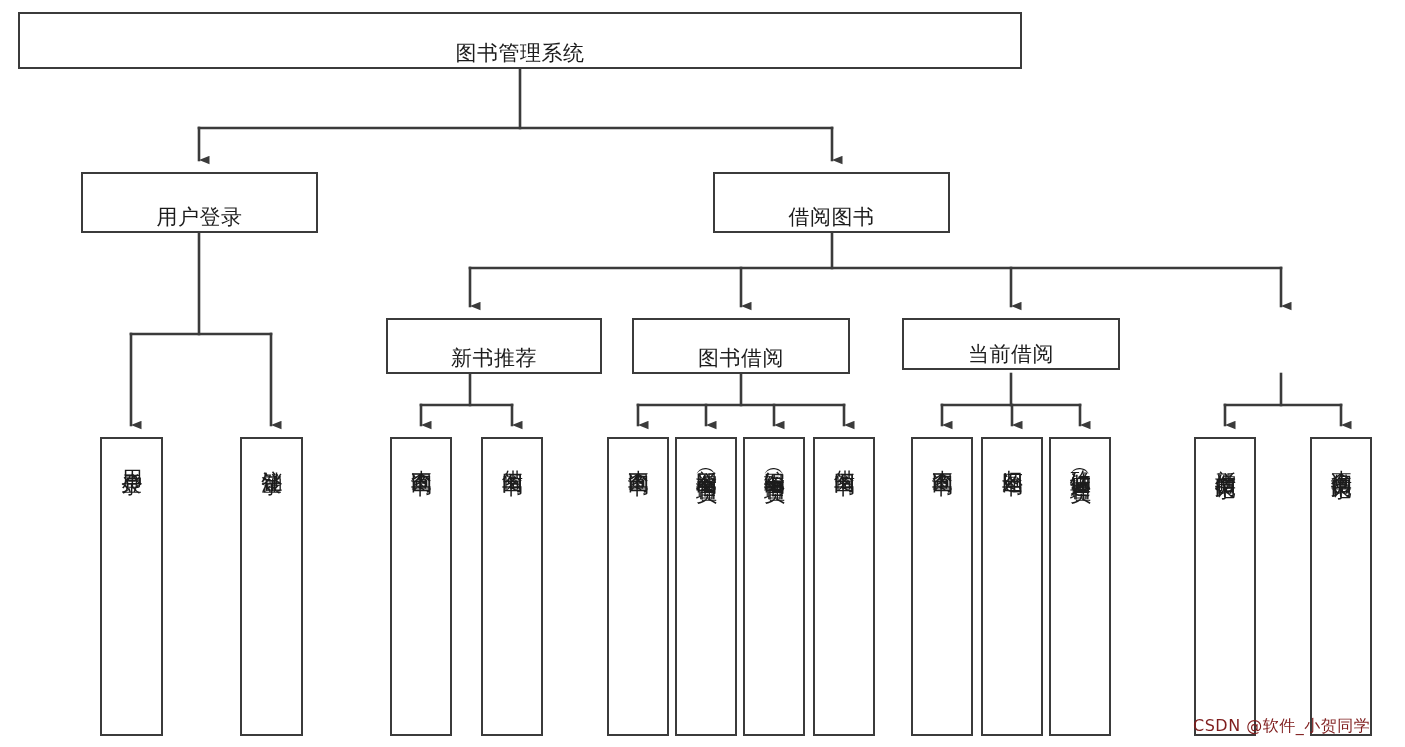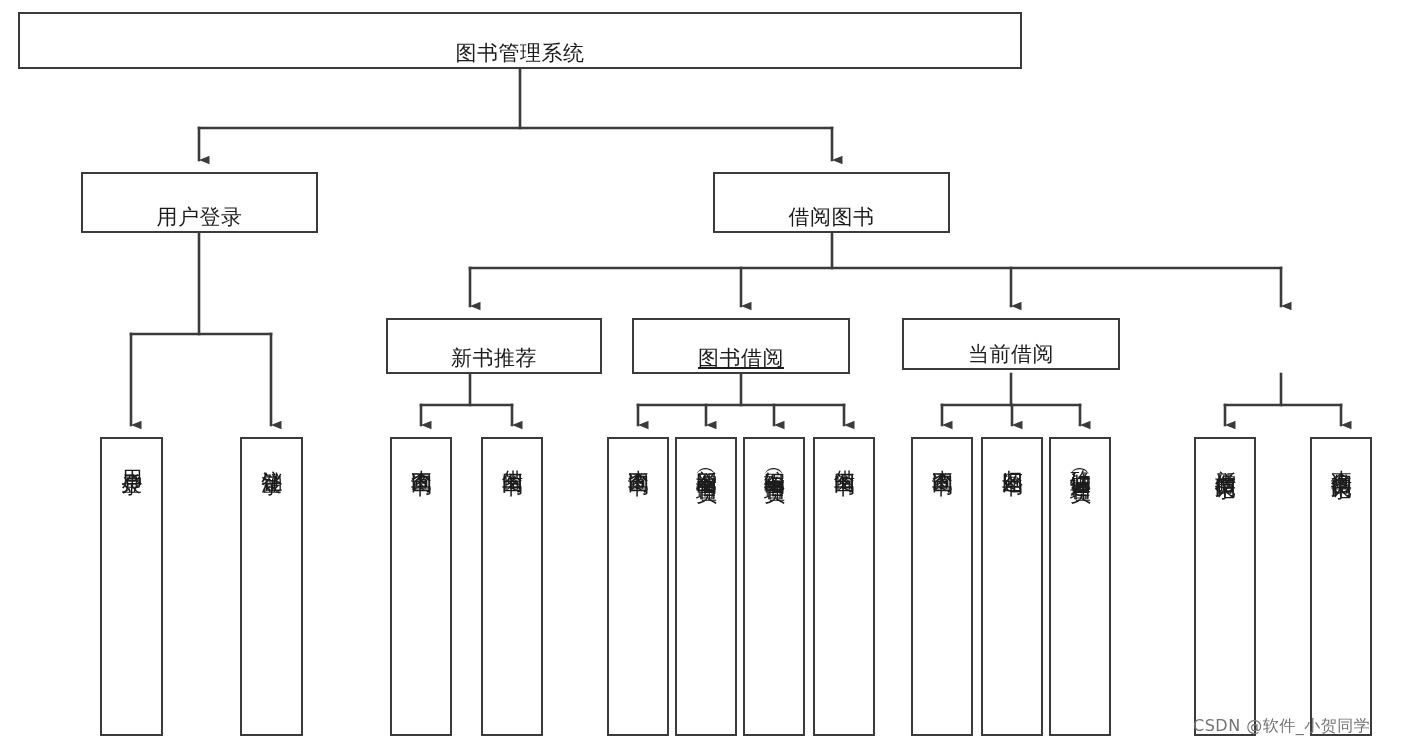--- a/index.html
+++ b/index.html
@@ -58,21 +58,21 @@
     writing-mode: vertical-rl;
     text-orientation: upright;
     font-size: 21px;
     line-height: 1.18;
     letter-spacing: 2px;
     white-space: pre;
   }
   .watermark {
     position: absolute;
     font-size: 16px;
-    color: #737373;
+    color: #7f1d1d;
     letter-spacing: 0.5px;
     white-space: pre;
     pointer-events: none;
   }
 </style>
 </head>
 <body>
 
 <div id="diagram-root">
 
@@ -135,21 +135,21 @@
   </div>
 
   <div class="node horizontal" style="left:713px; top:172px; width:237px; height:61px;">
     <span class="node-label">借阅图书</span>
   </div>
 
   <div class="node horizontal" style="left:362px; top:318px; width:216px; height:56px;margin-left:24px;">
     <span class="node-label">新书推荐</span>
   </div>
 
-  <div class="node horizontal" style="left:632px; top:318px; width:218px; height:56px;text-decoration:underline;">
+  <div class="node horizontal" style="left:632px; top:318px; width:218px; height:56px;">
     <span class="node-label">图书借阅</span>
   </div>
 
   <div class="node horizontal" style="left:902px; top:318px; width:218px; height:52px;">
     <span class="node-label">当前借阅</span>
   </div>
 
 
   <div class="node vertical" style="left:100px; top:437px; width:63px; height:299px;">
     <span class="node-label">用户登录</span>

